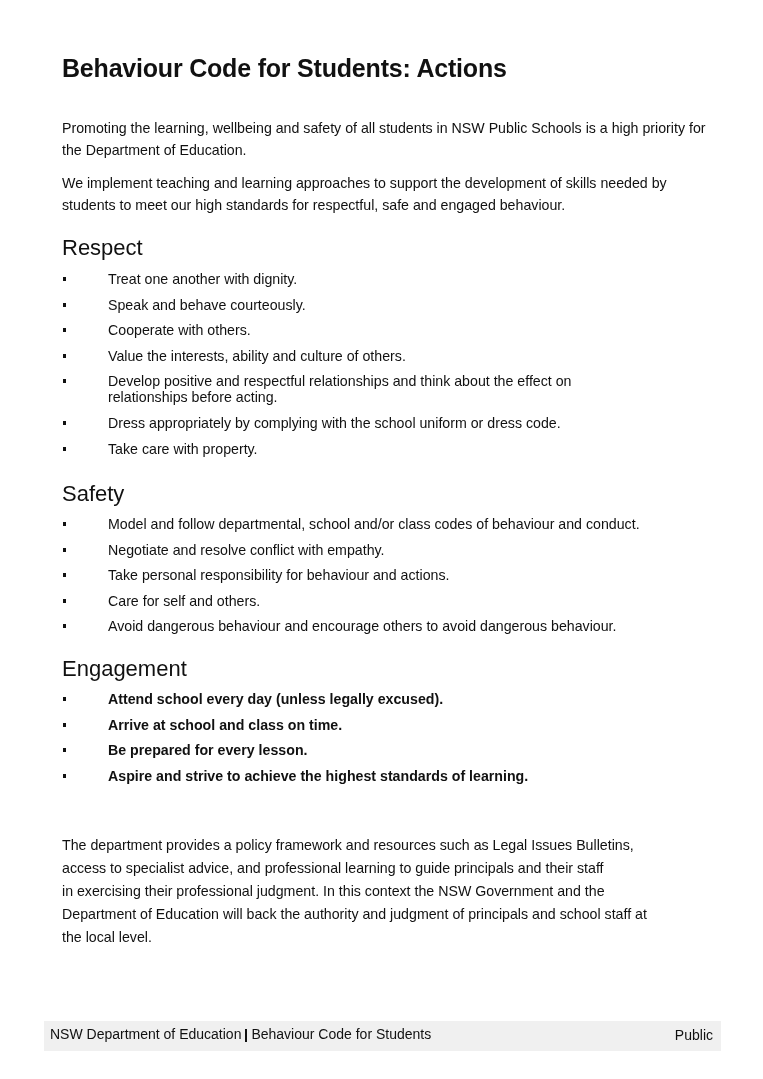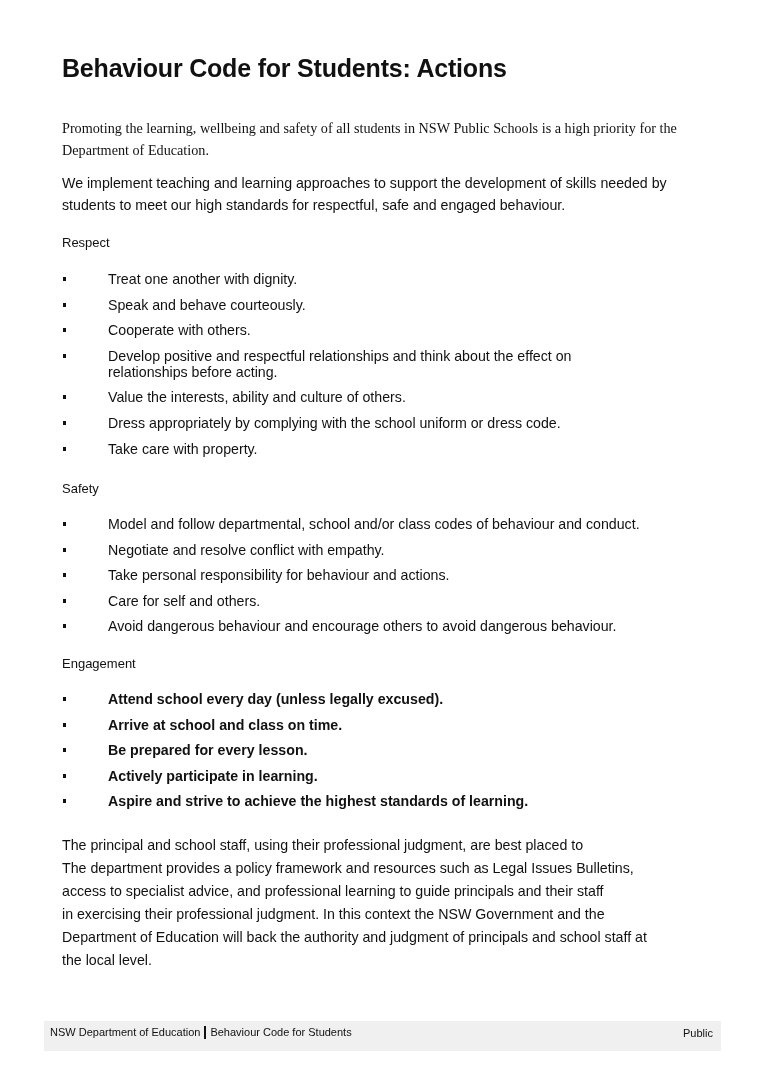--- a/index.html
+++ b/index.html
@@ -9,25 +9,25 @@
     }
     .page { position: absolute; left: 62px; top: 0; width: 660px; }
     .title {
       position: absolute; top: 54px; left: 0; margin: 0;
       font-size: 25px; font-weight: bold; letter-spacing: -0.2px; white-space: nowrap;
     }
     .intro {
       position: absolute; left: 0; width: 660px; margin: 0;
       font-size: 14.2px; line-height: 22px;
     }
-    .intro1 { top: 117px; font-family: Liberation Serif, serif; }
+    .intro1 { top: 117px; }
     .intro2 { top: 172px; }
     .heading {
       position: absolute; left: 0; margin: 0;
-      font-size: 13px; font-weight: normal; white-space: nowrap;
+      font-size: 22px; font-weight: normal; white-space: nowrap;
     }
     .h-respect { top: 235px; }
     .h-safety { top: 481px; }
     .h-engagement { top: 656px; }
     ul.blist { position: absolute; left: 0; margin: 0; padding: 0; list-style: none; width: 660px; }
     ul.blist li {
       position: relative; padding-left: 46px; font-size: 14.2px; line-height: 16px;
       margin: 0 0 9.6px 0;
     }
     .bullet {
@@ -36,21 +36,21 @@
     .l-respect { top: 271px; }
     .l-safety { top: 516px; }
     .l-engagement { top: 691px; font-weight: bold; }
     .closing {
       position: absolute; left: 0; top: 834px; margin: 0; width: 660px;
       font-size: 14.2px; line-height: 23.1px;
     }
     .closing span { display: block; white-space: nowrap; }
     .footer {
       position: absolute; left: 44px; top: 1021px; width: 677px; height: 30px;
-      background: #f0f0f0; font-size: 11px; color: #111111;
+      background: #f0f0f0; font-size: 14px; color: #111111;
     }
     .footer .left { position: absolute; left: 6px; top: 5px; white-space: nowrap; }
     .footer .sep {
       display: inline-block; width: 2px; height: 13px; background: #111111;
       vertical-align: -3px; margin: 0 4px 0 4px;
     }
     .footer .right { position: absolute; right: 8px; top: 6px; }
   </style>
 </head>
 <body>
@@ -59,46 +59,44 @@
   <h1 class="title">Behaviour Code for Students: Actions</h1>
 
   <p class="intro intro1">Promoting the learning, wellbeing and safety of all students in NSW Public Schools is a high priority for the Department of Education.</p>
   <p class="intro intro2">We implement teaching and learning approaches to support the development of skills needed by students to meet our high standards for respectful, safe and engaged behaviour.</p>
 
   <h2 class="heading h-respect">Respect</h2>
   <ul class="blist l-respect">
     <li><span class="bullet"></span><span>Treat one another with dignity.</span></li>
     <li><span class="bullet"></span><span>Speak and behave courteously.</span></li>
     <li><span class="bullet"></span><span>Cooperate with others.</span></li>
+    <li><span class="bullet"></span><span>Value the interests, ability and culture of others.</span></li>
     <li style="width:520px"><span class="bullet"></span><span>Develop positive and respectful relationships and think about the effect on relationships before acting.</span></li>
-    <li><span class="bullet"></span><span>Value the interests, ability and culture of others.</span></li>
     <li><span class="bullet"></span><span>Dress appropriately by complying with the school uniform or dress code.</span></li>
     <li><span class="bullet"></span><span>Take care with property.</span></li>
   </ul>
 
   <h2 class="heading h-safety">Safety</h2>
   <ul class="blist l-safety">
     <li><span class="bullet"></span><span>Model and follow departmental, school and/or class codes of behaviour and conduct.</span></li>
     <li><span class="bullet"></span><span>Negotiate and resolve conflict with empathy.</span></li>
     <li><span class="bullet"></span><span>Take personal responsibility for behaviour and actions.</span></li>
     <li><span class="bullet"></span><span>Care for self and others.</span></li>
     <li><span class="bullet"></span><span>Avoid dangerous behaviour and encourage others to avoid dangerous behaviour.</span></li>
   </ul>
 
   <h2 class="heading h-engagement">Engagement</h2>
   <ul class="blist l-engagement">
     <li><span class="bullet"></span><span>Attend school every day (unless legally excused).</span></li>
     <li><span class="bullet"></span><span>Arrive at school and class on time.</span></li>
     <li><span class="bullet"></span><span>Be prepared for every lesson.</span></li>
-    <li><span class="bullet"></span><span>Actively participate in learning.</span></li>
     <li><span class="bullet"></span><span>Aspire and strive to achieve the highest standards of learning.</span></li>
   </ul>
 
   <p class="closing">
-    <span>The principal and school staff, using their professional judgment, are best placed to</span>
     <span>The department provides a policy framework and resources such as Legal Issues Bulletins,</span>
     <span>access to specialist advice, and professional learning to guide principals and their staff</span>
     <span>in exercising their professional judgment. In this context the NSW Government and the</span>
     <span>Department of Education will back the authority and judgment of principals and school staff at</span>
     <span>the local level.</span>
   </p>
 </div>
 
 <div class="footer">
   <div class="left">

